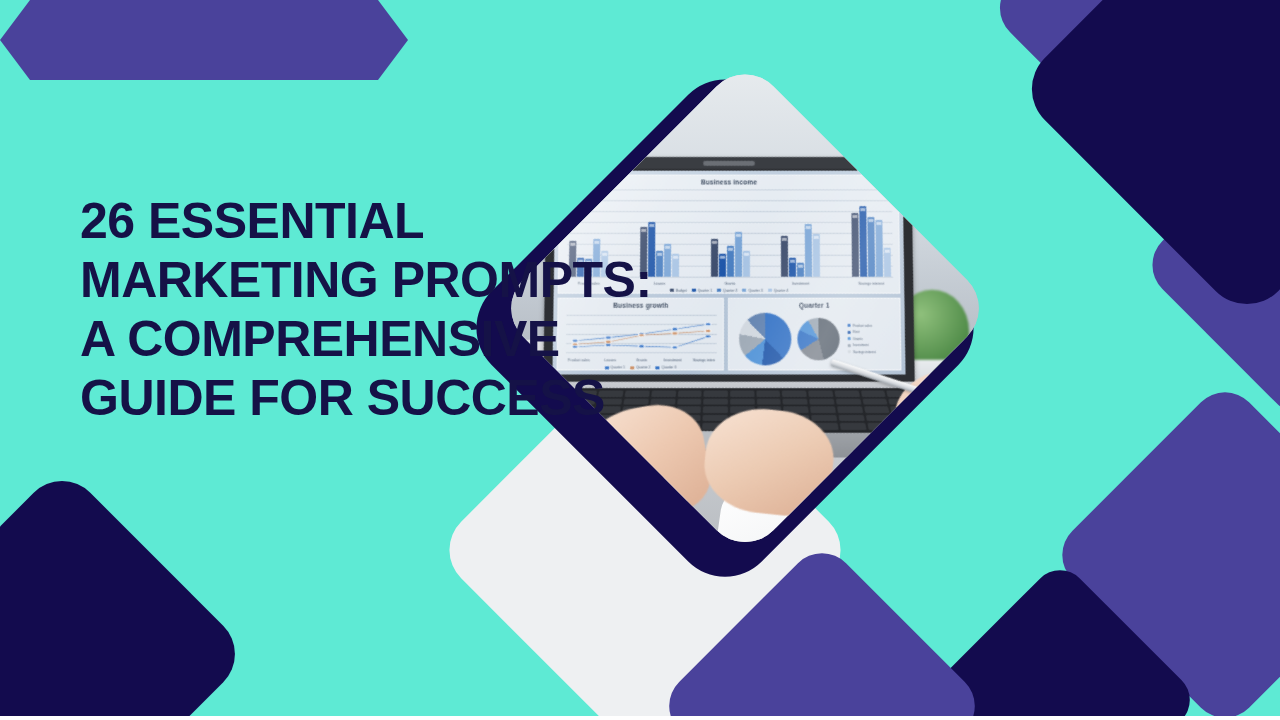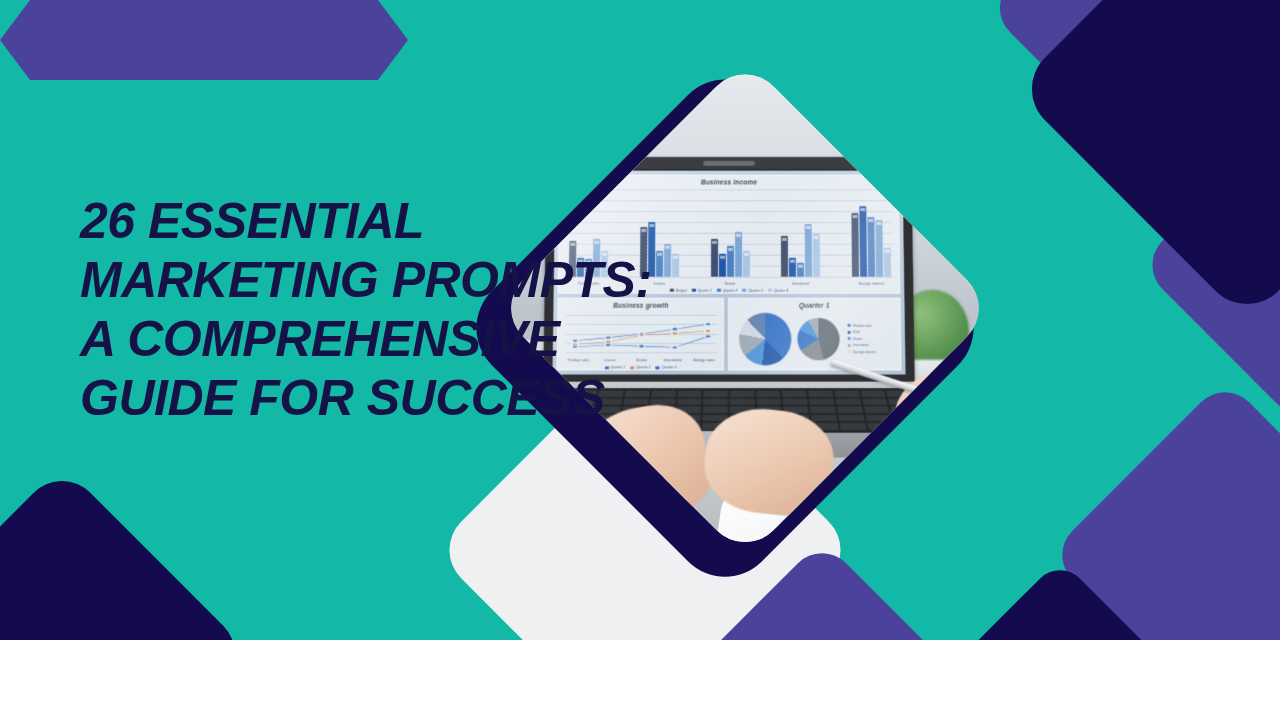--- a/index.html
+++ b/index.html
@@ -7,24 +7,23 @@
     margin: 0;
     padding: 0;
     background: #ffffff;
   }
   body {
     font-family: "Liberation Sans", sans-serif;
   }
   #banner {
     position: relative;
     width: 1280px;
-    height: 640px;
-    background: #14b8a6;
+    height: 716px;
+    background: #5eead4;
     overflow: hidden;
-    font-style: italic;
   }
 
   
   .shape {
     position: absolute;
     border-radius: 34px;
   }
 
   
   #shape-tr-purple {

